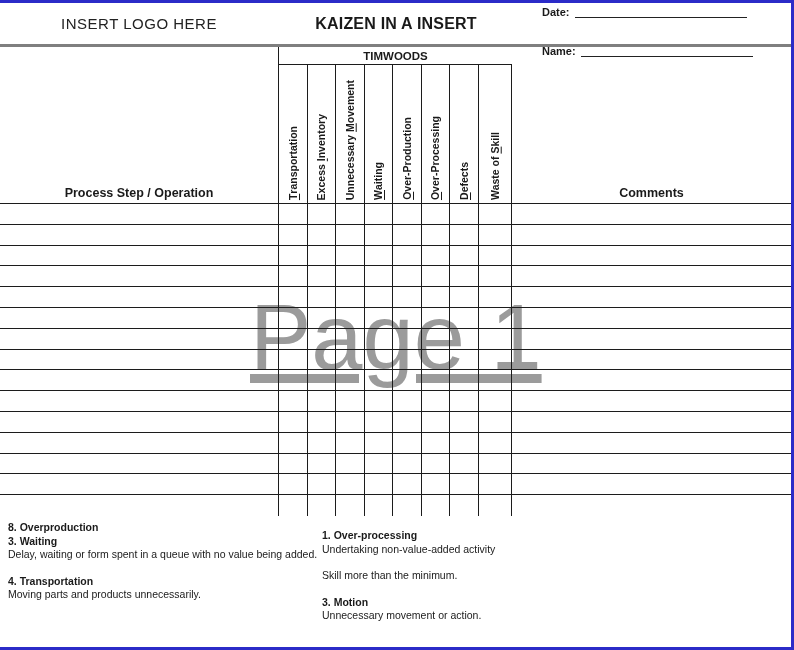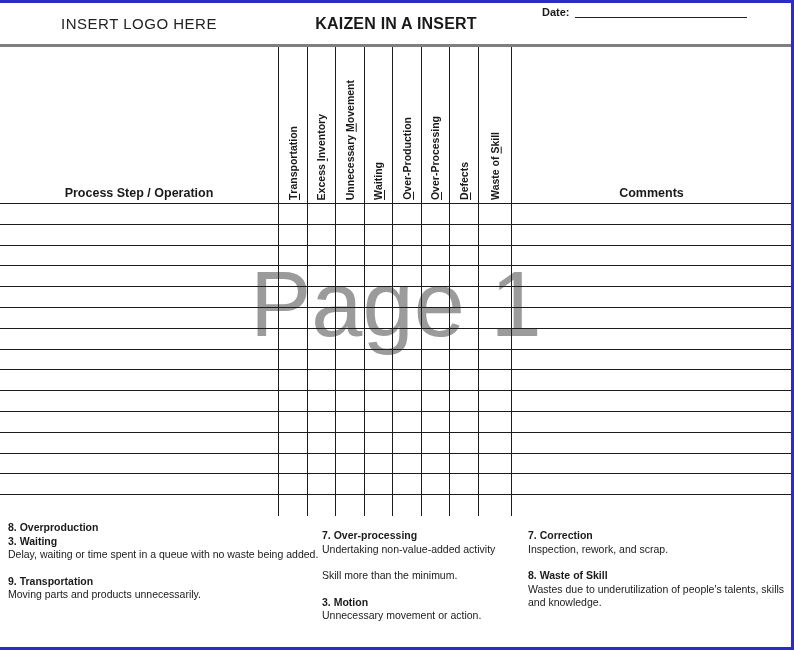--- a/index.html
+++ b/index.html
@@ -18,23 +18,23 @@
     font-size:15px; letter-spacing:.5px; color:#222;}
   .title{position:absolute; left:279px; top:0; width:234px; height:41px;
     display:flex; align-items:center; justify-content:center;
     font-size:16px; font-weight:bold; letter-spacing:.2px;}
   .meta{position:absolute; left:542px; top:2px; width:214px; font-size:11px; font-weight:bold;}
   .meta-row{display:flex; align-items:flex-end; margin-bottom:26px;}
   .meta-row .lbl{margin-right:5px;}
   .fill-line{display:inline-block; width:172px; border-bottom:1.2px solid #222; height:12px;}
   .divider{position:absolute; top:41px; left:0; right:0; height:3px; background:var(--divider);}
   
-  .watermark{position:absolute; left:250px; top:251px; z-index:0;
+  .watermark{position:absolute; left:250px; top:284px; z-index:0;
     font-size:92px; line-height:1.1; color:var(--watermark); opacity:.85;
-    font-family:"Liberation Sans", sans-serif; white-space:nowrap;}
+    font-family:"Liberation Sans", sans-serif; white-space:nowrap;text-decoration:underline;}
   
   .tbl{position:absolute; top:44px; left:0; right:0; z-index:1;}
   .thead{display:flex; align-items:stretch; height:156px; border-bottom:1px solid var(--line);}
   .process-head{width:279px; box-sizing:border-box; border-right:1px solid var(--line);
     display:flex; align-items:flex-end; justify-content:center;
     font-weight:bold; font-size:12.5px; padding-bottom:3px;}
   .waste-block{width:233px; box-sizing:border-box; display:flex; flex-direction:column;}
   .timwoods{height:18px; box-sizing:border-box; border-bottom:1px solid var(--line);
     display:flex; align-items:center; justify-content:center;
     font-weight:bold; font-size:11.5px;}
@@ -68,31 +68,36 @@
 <div class="page" style="--page-border: #2b2bc8; --divider: #7f7f7f; --line: #1c1c1c; --watermark: #8a8a8a; --text: #1a1a1a;">
 
   <div class="hdr">
     <div class="logo-ph">INSERT LOGO HERE</div>
     <div class="title">KAIZEN IN A INSERT</div>
     <div class="meta">
       <div class="meta-row">
         <span class="lbl">Date:</span>
         <span class="fill-line"></span>
       </div>
+      <div class="meta-row">
+        <span class="lbl">Name:</span>
+        <span class="fill-line"></span>
+      </div>
     </div>
   </div>
 
   <div class="divider"></div>
 
   <div class="watermark">Page 1</div>
 
   <div class="tbl">
     <div class="thead">
       <div class="process-head">Process Step / Operation</div>
       <div class="waste-block">
+        <div class="timwoods">TIMWOODS</div>
         <div class="waste-cols" id="waste-cols">
             <div class="waste-head-cell" style="width: 28.5px;">
               <span><u>T</u>ransportation</span>
             </div>
             <div class="waste-head-cell" style="width: 28.5px;">
               <span>Excess <u>I</u>nventory</span>
             </div>
             <div class="waste-head-cell" style="width: 28.5px;">
               <span>Unnecessary <u>M</u>ovement</span>
             </div>
@@ -296,32 +301,26 @@
         <div class="stub-cell" style="width: 28.5px;"></div>
         <div class="stub-cell" style="width: 33.5px;"></div>
         <div class="stub-comments"></div>
       </div>
   </div>
 
   <div class="footer">
     <div class="def-col def-col-1" id="def-col-1">
         <div class="def-term">8. Overproduction</div>
         <div class="def-term">3. Waiting</div>
-        <div class="def-desc">Delay, waiting or time spent in a queue with no waste being added.</div>
-        <div class="def-term">9. Transportation</div>
+        <div class="def-desc">Delay, waiting or form spent in a queue with no value being added.</div>
+        <div class="def-term">4. Transportation</div>
         <div class="def-desc">Moving parts and products unnecessarily.</div>
       </div>
     <div class="def-col def-col-2" id="def-col-2">
-        <div class="def-term">7. Over-processing</div>
+        <div class="def-term">1. Over-processing</div>
         <div class="def-desc">Undertaking non-value-added activity</div>
         <div class="def-desc">Skill more than the minimum.</div>
         <div class="def-term">3. Motion</div>
         <div class="def-desc">Unnecessary movement or action.</div>
       </div>
-    <div class="def-col def-col-3" id="def-col-3">
-        <div class="def-term">7. Correction</div>
-        <div class="def-desc">Inspection, rework, and scrap.</div>
-        <div class="def-term">8. Waste of Skill</div>
-        <div class="def-desc">Wastes due to underutilization of people's talents, skills and knowledge.</div>
-      </div>
   </div>
 
 </div>
 
 </body></html>

